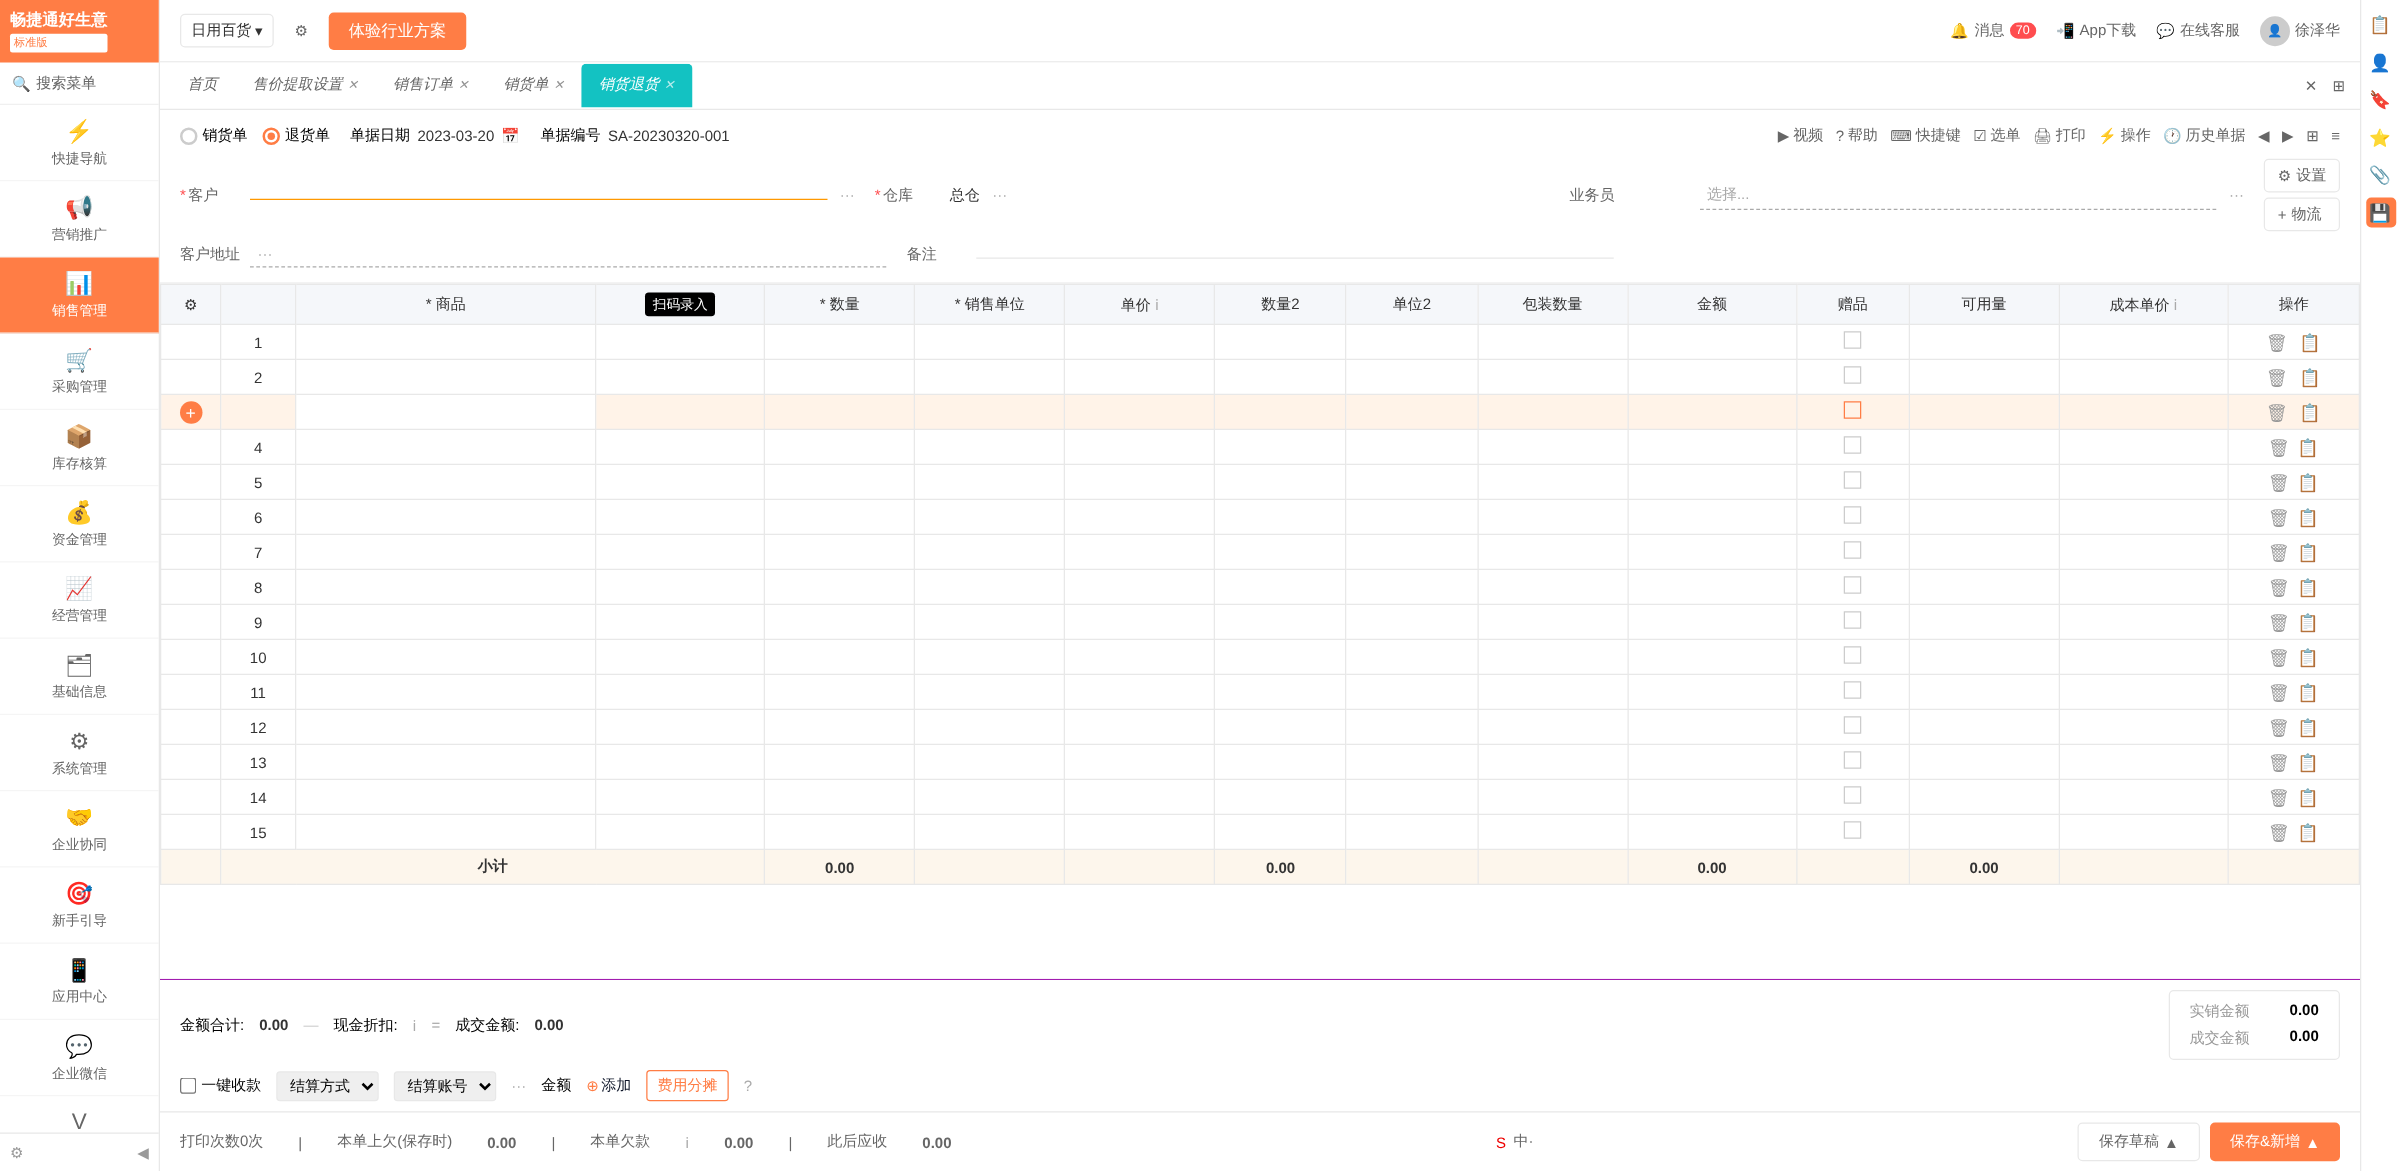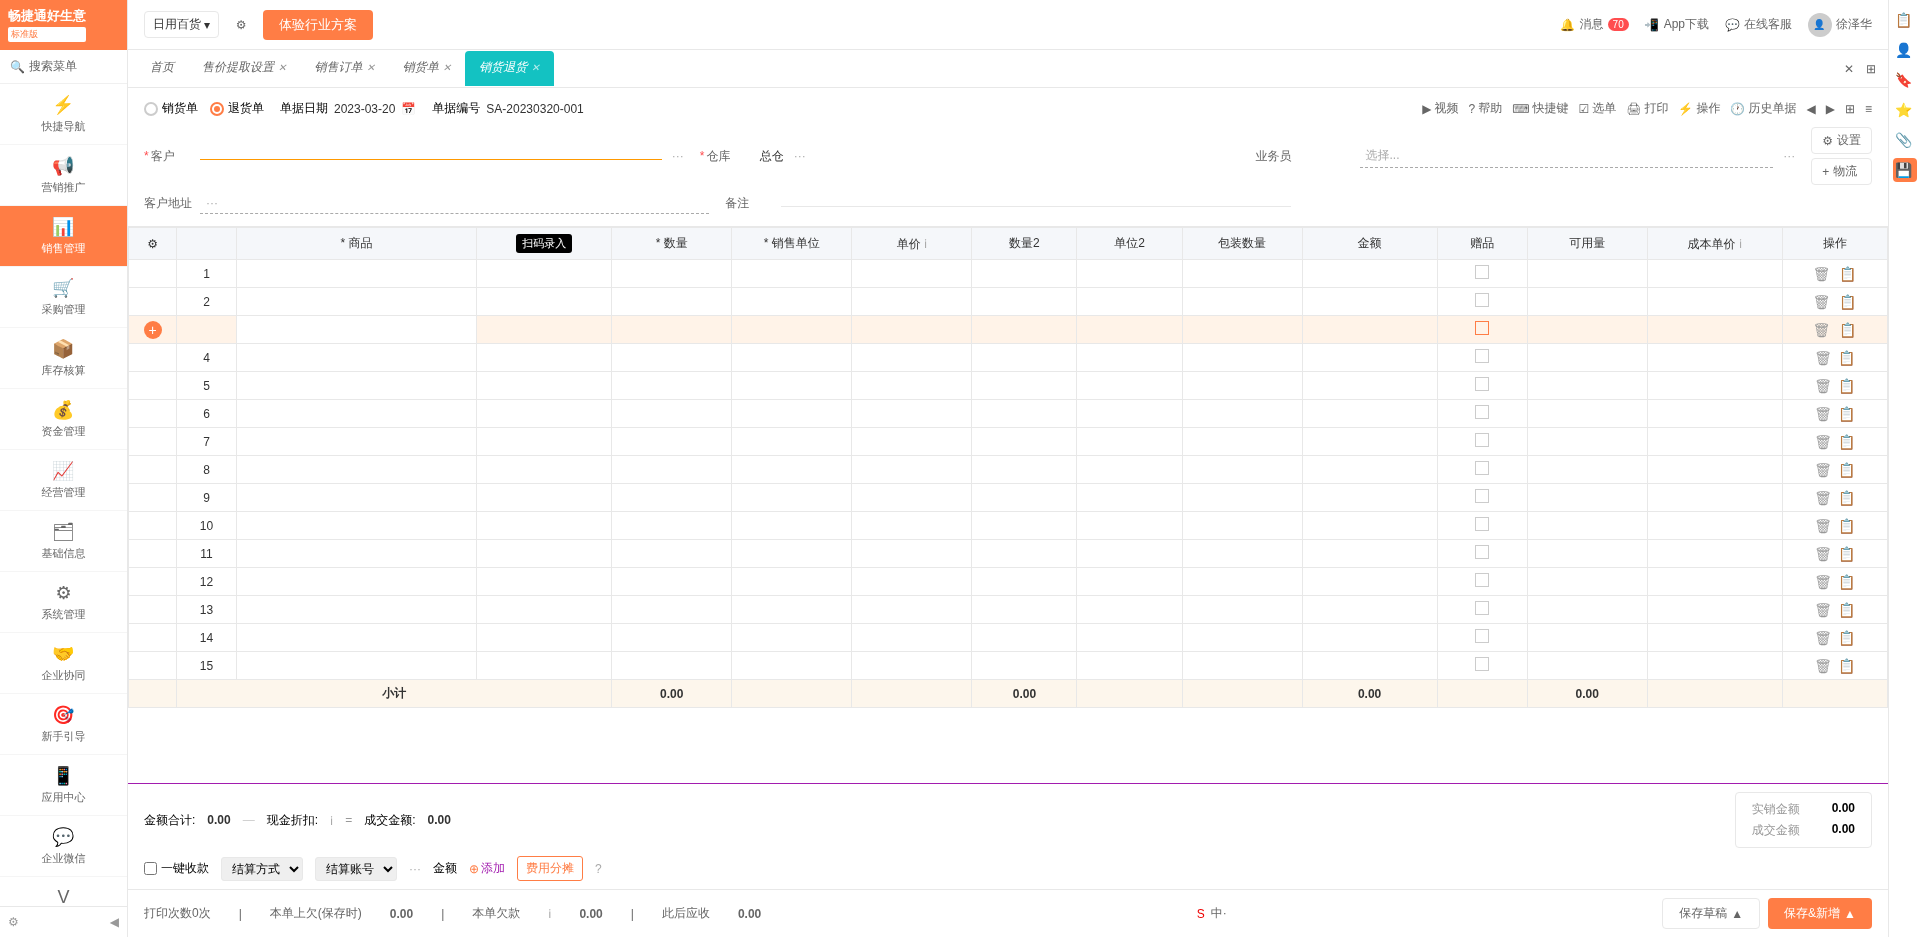--- a/index.html
+++ b/index.html
@@ -701,21 +701,21 @@
         <select class="footer-select">
           <option>结算方式</option>
         </select>
         <select class="footer-select">
           <option>结算账号</option>
         </select>
         <span style="color:#aaa;cursor:pointer;">···</span>
         <span>金额</span>
         <button class="add-btn">
           <span style="color:#ff7d45;">⊕</span>
-          <span style="color:#a21caf;text-align:right;">添加</span>
+          <span style="color:#0f172a;text-align:right;">添加</span>
         </button>
         <button class="expense-btn">
           <span>费用分摊</span>
         </button>
         <span style="color:#aaa;cursor:pointer;">?</span>
       </div>
     </div>
 
     <div class="bottom-bar">
       <div class="bottom-left">

